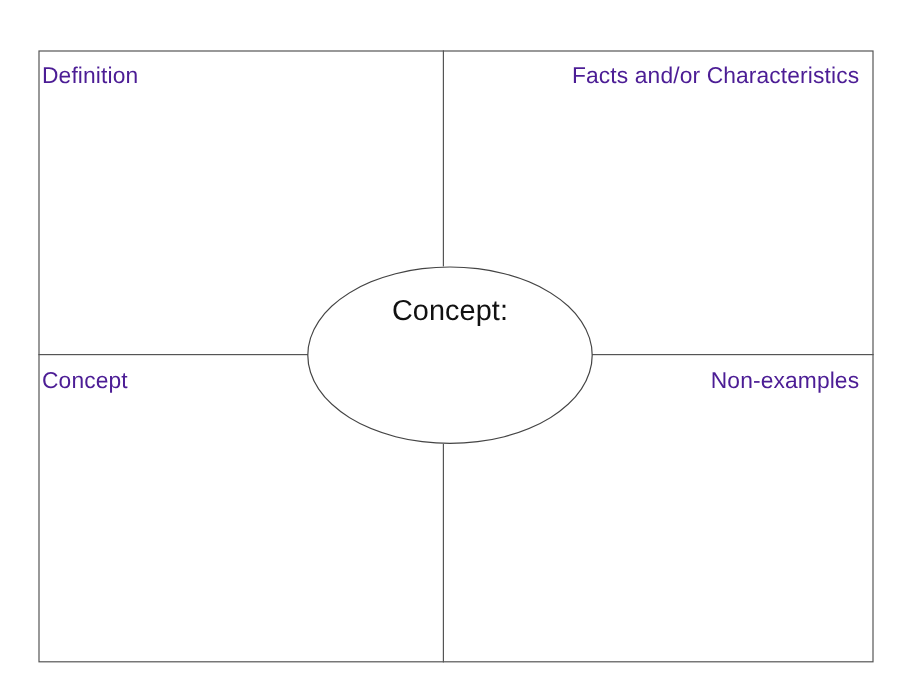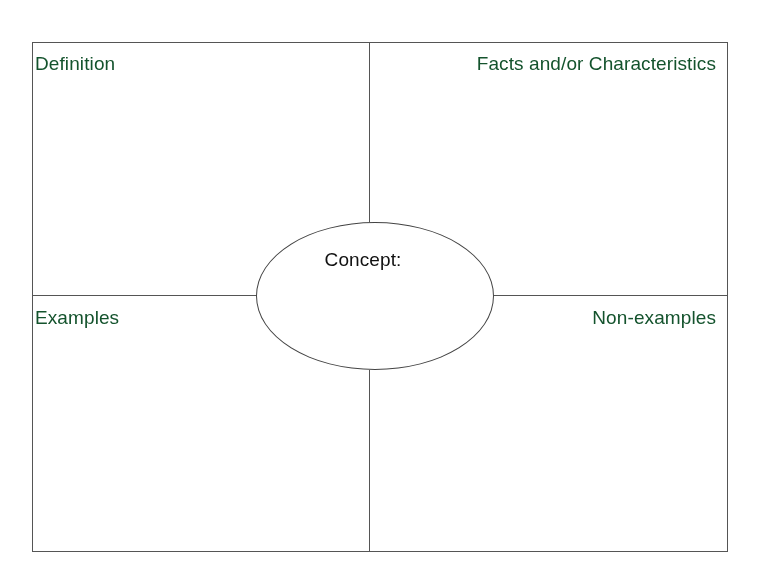--- a/index.html
+++ b/index.html
@@ -75,38 +75,38 @@
     width: 238px;
     height: 148px;
     box-sizing: border-box;
     border: 1.4px solid #444444;
     border-radius: 50%;
     background: #ffffff;
   }
 
   .concept-label {
     position: absolute;
-    left: 244px;
+    left: 256px;
     top: 248px;
     width: 238px;
     text-align: center;
-    font-size: 19px;
+    font-size: 24px;
     line-height: 24px;
     letter-spacing: 0.1px;
     color: #111111;
     white-space: nowrap;
   }
 
   
   .quad-label {
     position: absolute;
     font-size: 19px;
     line-height: 24px;
     letter-spacing: 0.1px;
-    color: #14532d;
+    color: #4c1d95;
     white-space: nowrap;
   }
   .quad-definition {
     left: 35px;
     top: 52px;
     text-align: left;
   }
   .quad-facts {
     right: 52px;
     top: 52px;
@@ -142,21 +142,21 @@
 
   <div class="divider divider-v-top"></div>
   <div class="divider divider-v-bottom"></div>
   <div class="divider divider-h-left"></div>
   <div class="divider divider-h-right"></div>
 
   <div class="quad-label quad-definition">Definition</div>
 
   <div class="quad-label quad-facts">Facts and/or Characteristics</div>
 
-  <div class="quad-label quad-examples">Examples</div>
+  <div class="quad-label quad-examples">Concept</div>
 
   <div class="quad-label quad-nonexamples">Non-examples</div>
 
   <div class="quad-area area-definition"></div>
 
   <div class="quad-area area-facts"></div>
 
   <div class="quad-area area-examples"></div>
 
   <div class="quad-area area-nonexamples"></div>

